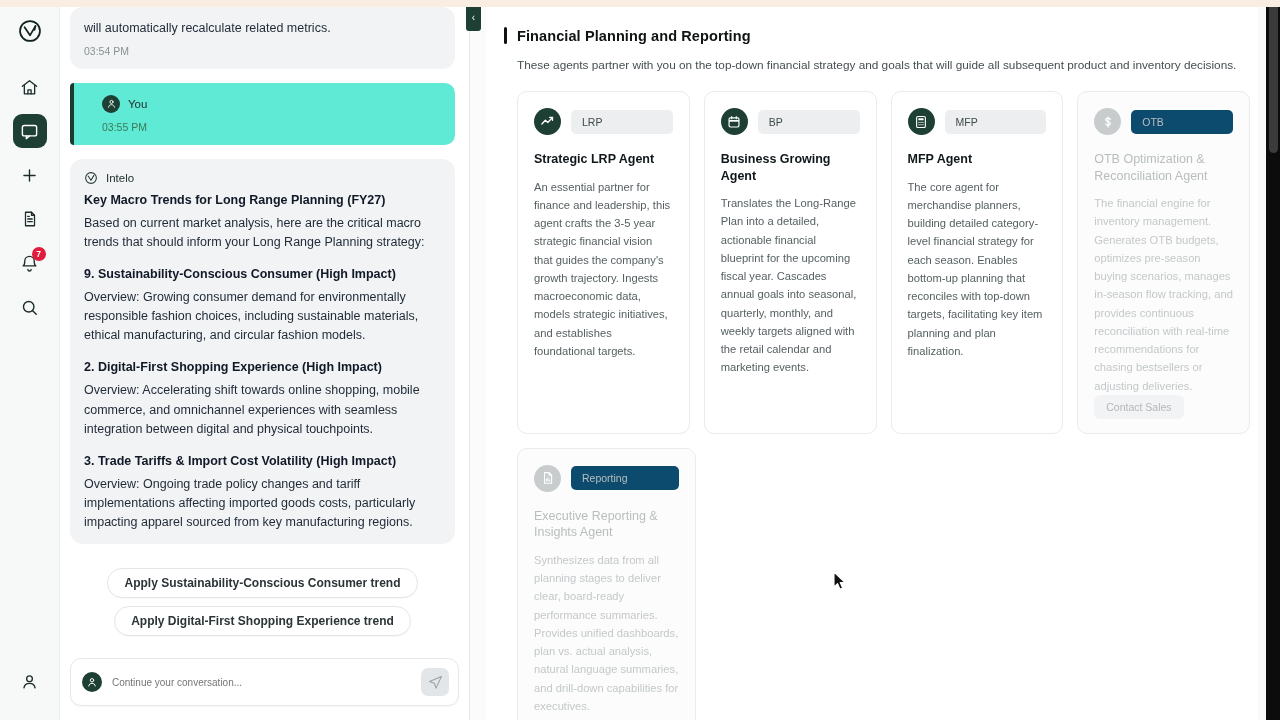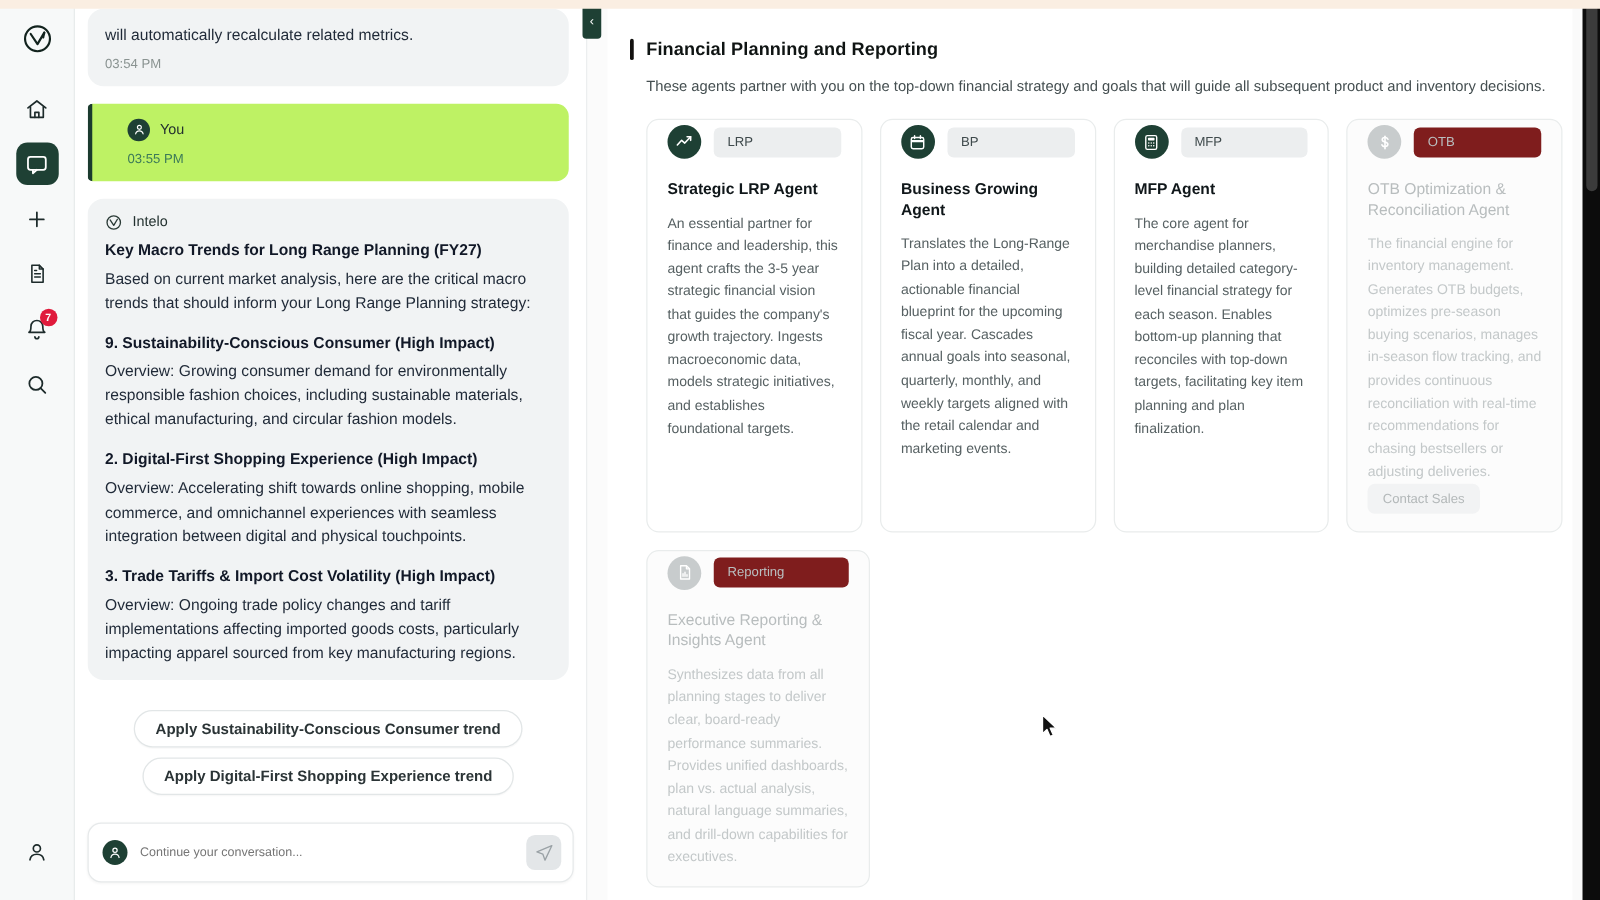--- a/index.html
+++ b/index.html
@@ -49,21 +49,21 @@
     position: relative; display: flex; flex-direction: column;
     padding: 7px 10px 0 10px;
   }
   .chat-scroll {
     flex: 1; overflow: hidden; position: relative;
     padding-right: 4px;
   }
   .msg { border-radius: 13px; padding: 12px 14px; margin-bottom: 14px; }
   .msg-assistant { background: #f1f3f4; }
   .msg-user {
-    background: #bef264; border-left: 4px solid #1b3b2e;
+    background: #5eead4; border-left: 4px solid #1b3b2e;
     border-radius: 4px 10px 10px 4px;
     padding-left: 28px;
   }
   .msg-head { display: flex; align-items: center; gap: 8px; margin-bottom: 8px; }
   .avatar-sm {
     width: 18px; height: 18px; border-radius: 50%;
     background: #1e4034; color: #fff;
     display: flex; align-items: center; justify-content: center;
   }
   .msg-author { font-size: 11.5px; color: #23312f; }
@@ -124,52 +124,52 @@
   }
   .tab {
     height: 36px; display: flex; align-items: center; gap: 9px;
     padding: 0 17px; font-size: 12.5px; border-radius: 7px 7px 0 0;
   }
   .tab-active { background: #1e4034; color: #fff; font-weight: bold; }
   .tab-doc { background: #fff; color: #33403f; border: 1px solid #e7eaea; border-bottom-color: #fff; }
   .tab-close { font-size: 12px; color: #97a0a0; margin-left: 4px; }
 
   .content {
-    flex: 1; background: #fff; border-top: 5px solid #84cc16;
+    flex: 1; background: #fff; border-top: 1px solid #84cc16;
     overflow: hidden; position: relative; padding: 0 0 0 0;
   }
   .content-inner { padding: 26px 30px 0 18px; }
 
   .section-title {
     display: flex; align-items: center; gap: 10px; margin-bottom: 14px;
   }
   .title-bar { width: 3px; height: 17px; background: #12110f; border-radius: 2px; }
   .title-text { font-size: 14.5px; font-weight: bold; color: #0f1413; letter-spacing: .1px; }
   .section-desc { font-size: 11.8px; color: #454f51; margin-bottom: 19px; padding-left: 13px; }
 
   .cards { display: flex; gap: 14px; padding-left: 13px; }
   .card {
     flex: 1; min-width: 0; background: #fff;
     border: 1px solid #e9ecec; border-radius: 10px;
-    padding: 4px 16px 14px 16px; min-height: 243px;
+    padding: 16px 16px 14px 16px; min-height: 243px;
     display: flex; flex-direction: column;
   }
   .card.disabled { background: #fcfcfc; }
   .card-head { display: flex; align-items: center; gap: 10px; margin-bottom: 16px; }
   .card-icon {
     width: 27px; height: 27px; border-radius: 50%; background: #1e4034;
     display: flex; align-items: center; justify-content: center; color: #fff; flex: 0 0 27px;
   }
   .card-icon.grey { background: #c8cccd; }
   .card-tag {
     flex: 1; background: #eceeef; border-radius: 5px;
     font-size: 10.5px; color: #3f4a4c; padding: 6px 11px; min-width: 0;
     overflow: hidden; text-overflow: ellipsis; white-space: nowrap;
   }
-  .card-tag.faded { background: #7f1d1d; color: #b9bebf; }
+  .card-tag.faded { background: #0c4a6e; color: #b9bebf; }
   .card-title { font-size: 12.5px; font-weight: bold; color: #10171a; margin-bottom: 10px; line-height: 1.32; }
   .card-title.faded { color: #b8bdbe; font-weight: normal; }
   .card-body { font-size: 11.2px; line-height: 1.63; color: #566062; }
   .card-body.faded { color: #c3c8c9; }
   .contact-btn {
     margin-top: auto; align-self: flex-start;
     background: #f2f3f4; color: #b3b8b9; border: none;
     font-size: 10.5px; padding: 6px 12px; border-radius: 6px;
   }
   .cards-row2 { display: flex; gap: 14px; padding-left: 13px; margin-top: 14px; }

